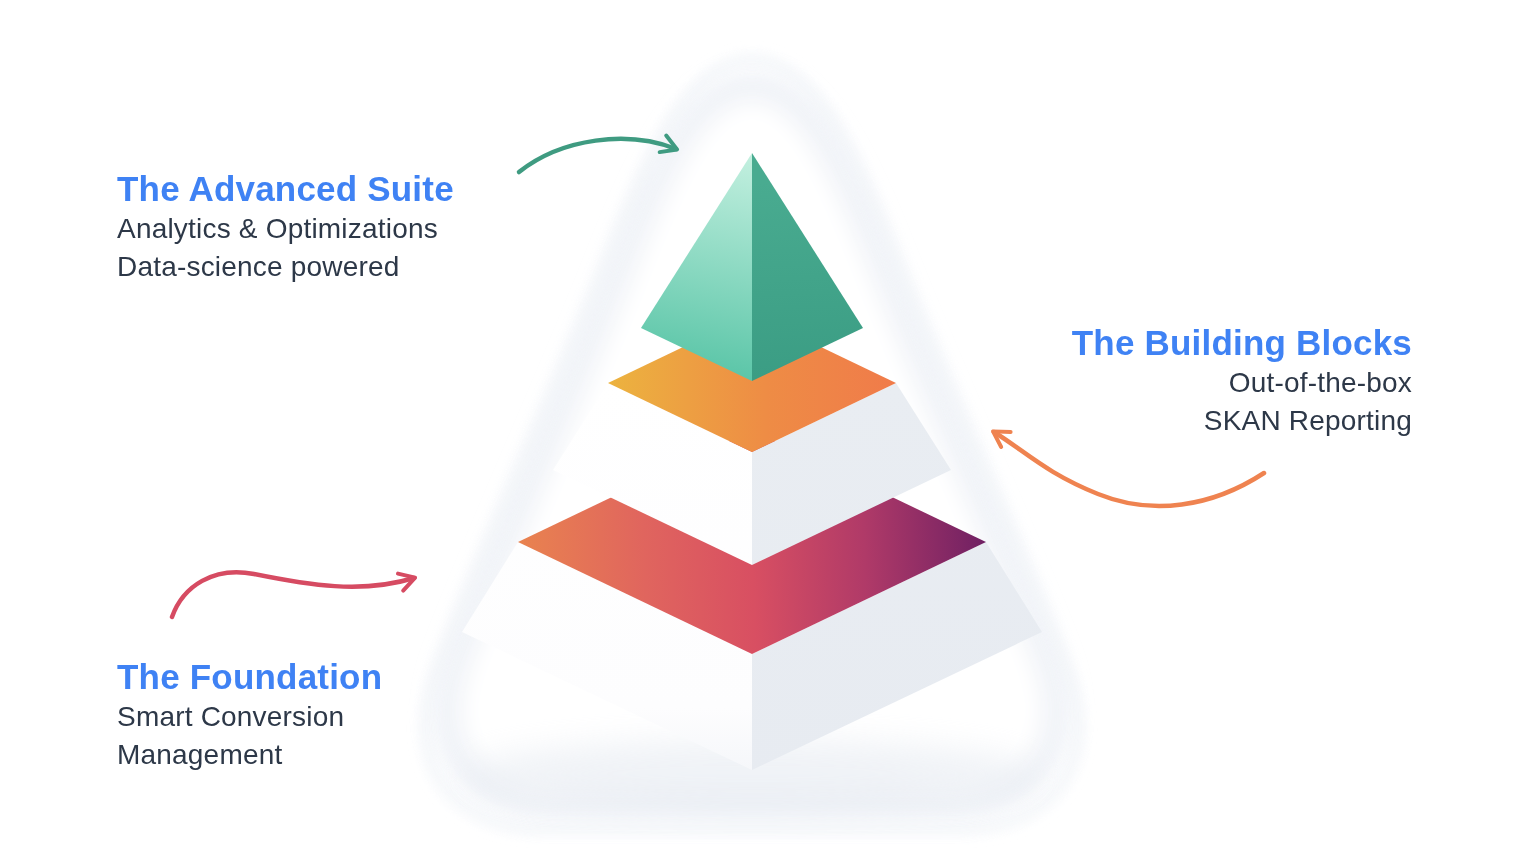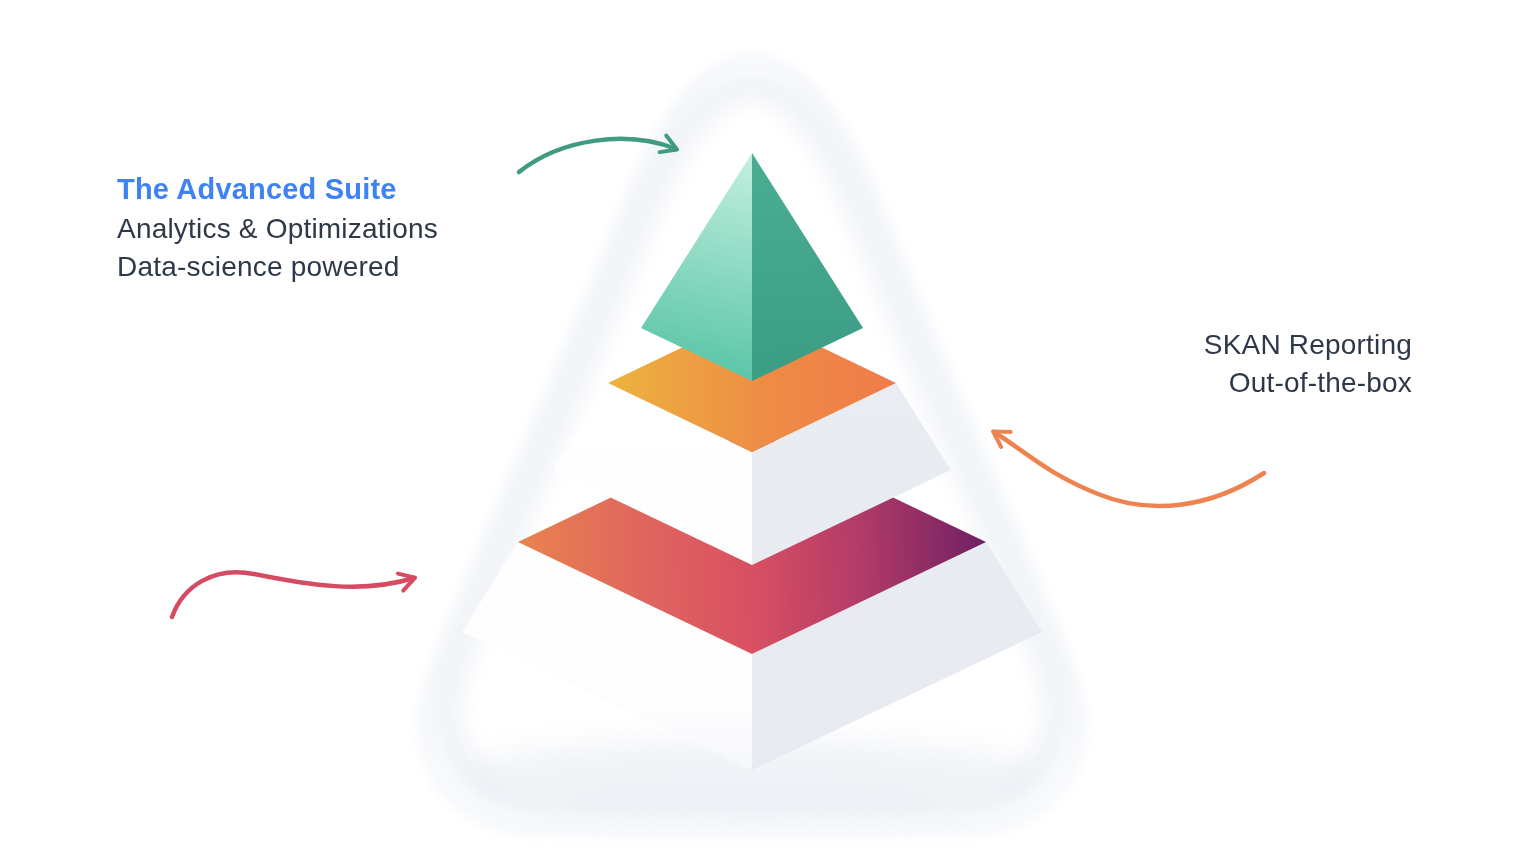--- a/index.html
+++ b/index.html
@@ -26,21 +26,21 @@
   .label-block {
     position: absolute;
     color: #2d3848;
     font-size: 28px;
     line-height: 38px;
     letter-spacing: 0.2px;
   }
   .label-block .label-title {
     color: #3f82f4;
     font-weight: 700;
-    font-size: 29px;
+    font-size: 35px;
     line-height: 34px;
     margin-bottom: 4px;
   }
   .label-advanced   { left: 117px; top: 172px; text-align: left; }
   .label-building   { right: 124px; top: 326px; text-align: right; }
   .label-foundation { left: 117px; top: 660px; text-align: left; }
 </style>
 </head>
 <body>
 
@@ -139,18 +139,24 @@
     <path d="M 172 617 C 183 586 214 566 254 574 C 308 585 362 594 414 578" fill="none" stroke="#d64b62" stroke-width="4.5" stroke-linecap="round" marker-end="url(#mPink)"></path>
   </svg>
 
   <div class="label-block label-advanced">
     <div class="label-title">The Advanced Suite</div>
     <div>Analytics &amp; Optimizations</div>
     <div>Data-science powered</div>
   </div>
 
   <div class="label-block label-building">
+    <div class="label-title">The Building Blocks</div>
+    <div>Out-of-the-box</div>
     <div>SKAN Reporting</div>
-    <div>Out-of-the-box</div>
   </div>
 
+  <div class="label-block label-foundation">
+    <div class="label-title">The Foundation</div>
+    <div>Smart Conversion</div>
+    <div>Management</div>
+  </div>
 
 </div>
 
 </body></html>

